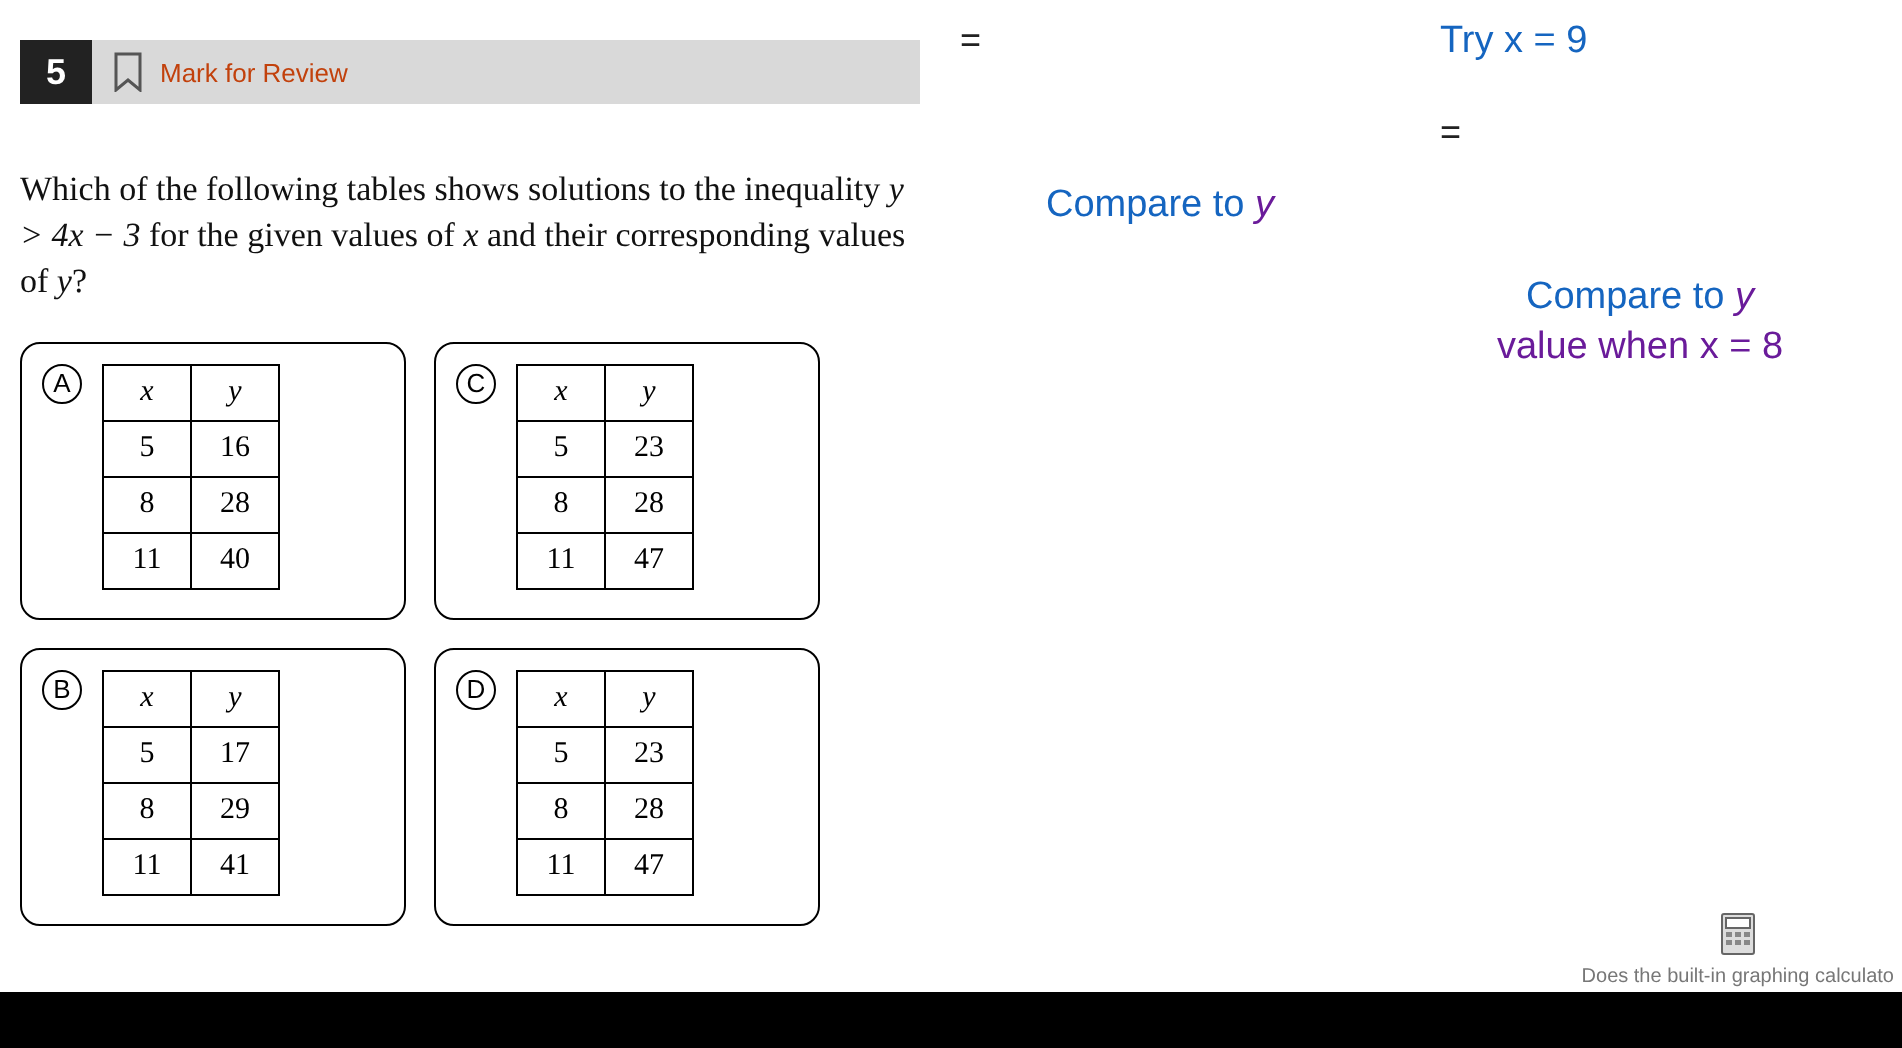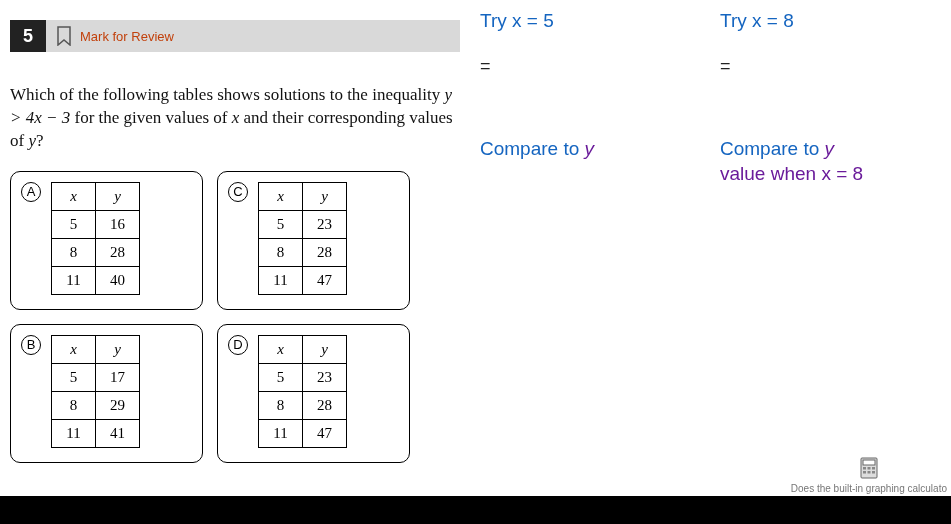--- a/index.html
+++ b/index.html
@@ -112,20 +112,21 @@
     margin-bottom: 24px;
   }
   .hint-eq {
     color: #222;
     font-size: 18px;
     margin-bottom: 60px;
   }
   .hint-compare {
     font-size: 19px;
     line-height: 1.3;
+    text-align: center;
   }
   .hint-compare .c-label { color: #1565c0; }
   .hint-compare .v-label { color: #6a1b9a; }
   .footer-bar {
     position: absolute;
     left: 0; bottom: 0;
     width: 951px;
     height: 28px;
     background: #000;
   }
@@ -257,28 +258,27 @@
             </tr>
       </tbody>
         </table>
     </div>
   </div>
 </div>
 
 <div class="right-col">
   <div class="hints-row">
     <div class="hint">
-      <div class="hint-title">Try x = 5</div>
       <div class="hint-eq">=</div>
       <div class="hint-compare">
         <span class="c-label">Compare to </span><span class="v-label" style="font-style:italic">y</span><br>
       </div>
     </div>
     <div class="hint">
-      <div class="hint-title">Try x = 8</div>
+      <div class="hint-title">Try x = 9</div>
       <div class="hint-eq">=</div>
       <div class="hint-compare">
         <span class="c-label">Compare to </span><span class="v-label" style="font-style:italic">y</span><br>
         <span class="v-label">value when x = 8</span>
       </div>
     </div>
   </div>
 </div>
 
 <div class="calc-area">

